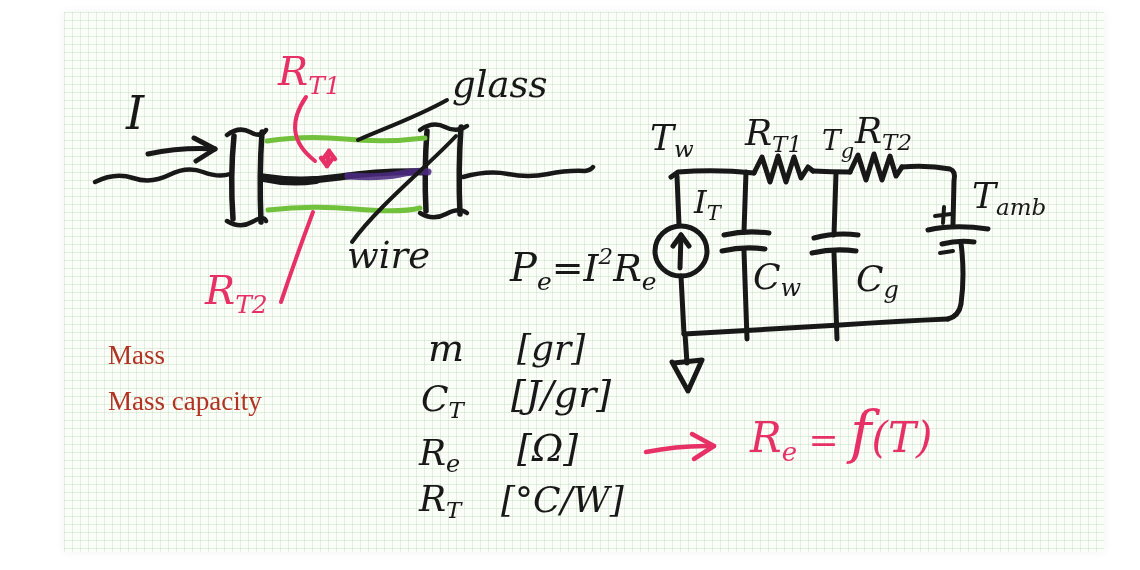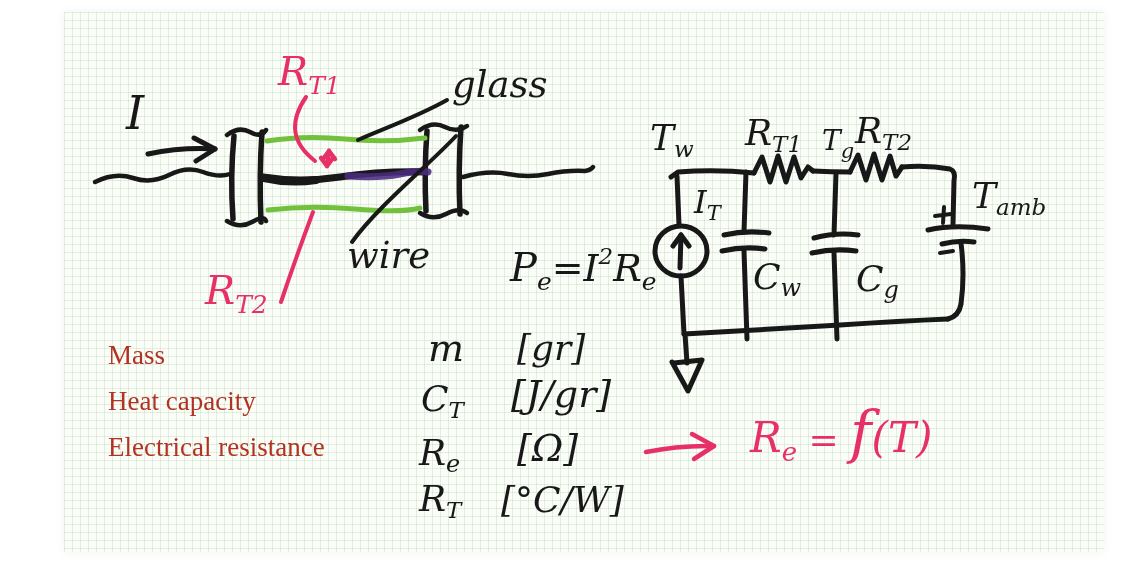--- a/index.html
+++ b/index.html
@@ -183,15 +183,14 @@
         <path class="pinkstroke" stroke-width="4.5" d="M646,452 Q680,445 714,446"></path>
         <path class="pinkstroke" stroke-width="4.5" d="M714,446 L692,434 M714,446 L694,459"></path>
       </g>
       <text class="handpink" x="750" y="452" font-size="42">
         <tspan>R</tspan><tspan dy="9" font-size="26">e</tspan><tspan dy="-9" font-size="36"> = </tspan><tspan font-size="58">f</tspan><tspan>(T)</tspan>
       </text>
     </g>
   </svg>
 
   <div class="legend-label" style="top:340px">Mass</div>
-  <div class="legend-label" style="top:386px">Heat capacity</div>
-  <div class="legend-label" style="top:432px">Electrical resistance</div>
+  <div class="legend-label" style="top:386px">Mass capacity</div>
 </div>
 
 </body></html>

